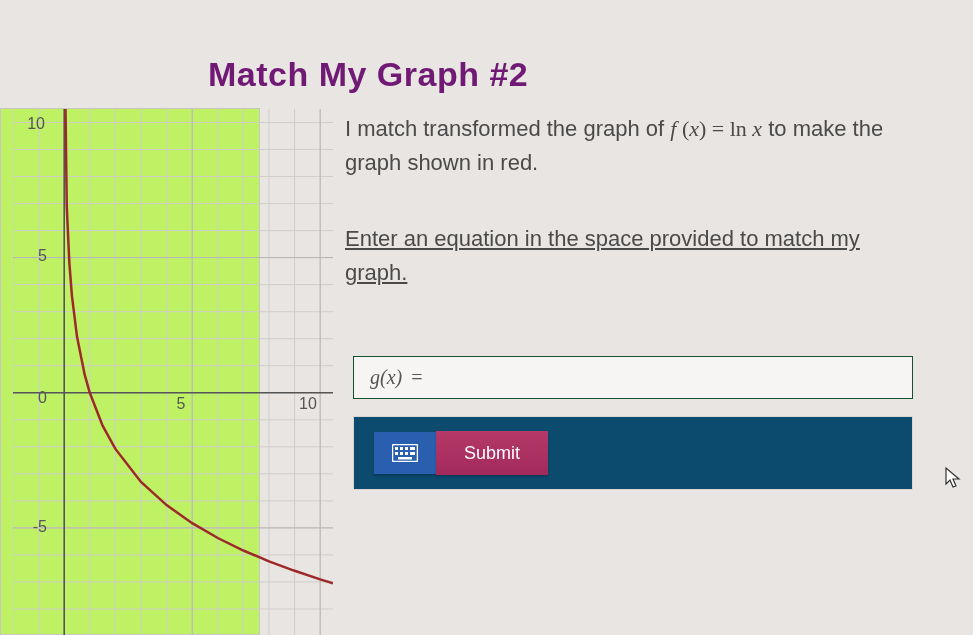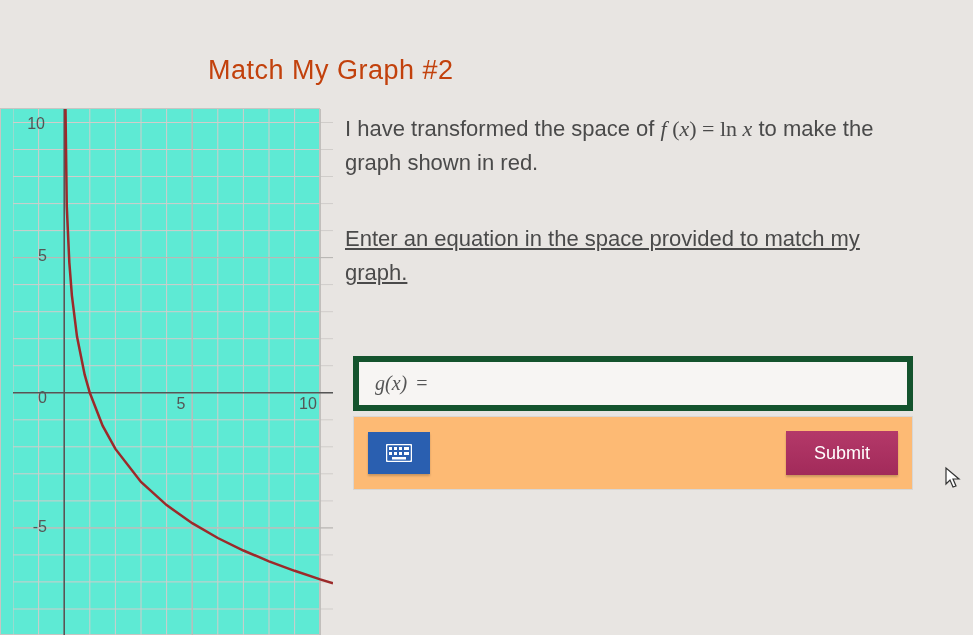--- a/index.html
+++ b/index.html
@@ -9,32 +9,32 @@
       background: #e8e5e2;
       font-family: Arial, Helvetica, sans-serif;
       color: #4a4a4a;
       overflow: hidden;
       position: relative;
     }
     .title {
       position: absolute;
       left: 208px;
       top: 55px;
-      font-size: 27px;
-      font-weight: 400;
-      color: #c2410c;
+      font-size: 34px;
+      font-weight: 700;
+      color: #701a75;
       letter-spacing: 0.5px;
     }
     .chart-container {
       position: absolute;
       left: 0;
       top: 108px;
-      width: 320px;
+      width: 260px;
       height: 527px;
-      background: #5eead4;
+      background: #bef264;
       border: 1px solid #c8c5c2;
       padding-left: 12px;
     }
     .chart-svg { display: block; }
     .axis-label {
       position: absolute;
       font-size: 16px;
       color: #555;
       text-align: right;
     }
@@ -48,44 +48,43 @@
     }
     .para1 { top: 112px; }
     .para2 { top: 222px; text-decoration: underline; }
     .math-it { font-style: italic; font-family: 'Times New Roman', serif; }
     .math { font-family: 'Times New Roman', serif; margin-top: 8px; }
     .input-row {
       position: absolute;
       left: 353px;
       top: 356px;
       width: 560px;
-      height: 55px;
-      border: 6px solid #14532d;
+      height: 43px;
+      border: 1px solid #14532d;
       background: #f7f5f3;
       display: flex;
       align-items: center;
       padding-left: 16px;
       font-size: 20px;
       color: #555;
       font-family: 'Times New Roman', serif;
       font-style: italic;
     }
     .input-row .eq { font-style: normal; margin-left:4px;}
     .toolbar {
       position: absolute;
       left: 353px;
       top: 416px;
       width: 560px;
       height: 74px;
-      background: #fdba74;
+      background: #0c4a6e;
       border: 1px solid #d8d6d4;
       display: flex;
       align-items: center;
-      justify-content: space-between;
-      padding: 0 14px;
+      padding: 0 20px;
     }
     .kb-btn {
       width: 62px;
       height: 42px;
       background: #2a5fb0;
       border: none;
       display: flex;
       align-items: center;
       justify-content: center;
       cursor: pointer;
@@ -187,21 +186,21 @@
   </svg>
   <div class="axis-label" style="left:24px; top:6px; width:20px;">10</div>
   <div class="axis-label" style="left:30px; top:138px; width:16px;">5</div>
   <div class="axis-label" style="left:30px; top:280px; width:16px;">0</div>
   <div class="axis-label" style="left:24px; top:409px; width:22px;">-5</div>
   <div class="axis-label" style="left:172px; top:286px; width:16px; text-align:center;">5</div>
   <div class="axis-label" style="left:296px; top:286px; width:22px; text-align:center;">10</div>
 </div>
 
 <div class="body-text para1">
-  <span>I have transformed the space of </span><span class="math"><span class="math-it">f</span> (<span class="math-it">x</span>) = ln <span class="math-it">x</span></span><span> to make the graph shown in red.</span>
+  <span>I match transformed the graph of </span><span class="math"><span class="math-it">f</span> (<span class="math-it">x</span>) = ln <span class="math-it">x</span></span><span> to make the graph shown in red.</span>
 </div>
 
 <div class="body-text para2">Enter an equation in the space provided to match my graph.</div>
 
 <div class="input-row">
   <span><span>g</span>(<span>x</span>)<span class="eq"> =</span></span>
 </div>
 
 <div class="toolbar">
   <button class="kb-btn">

